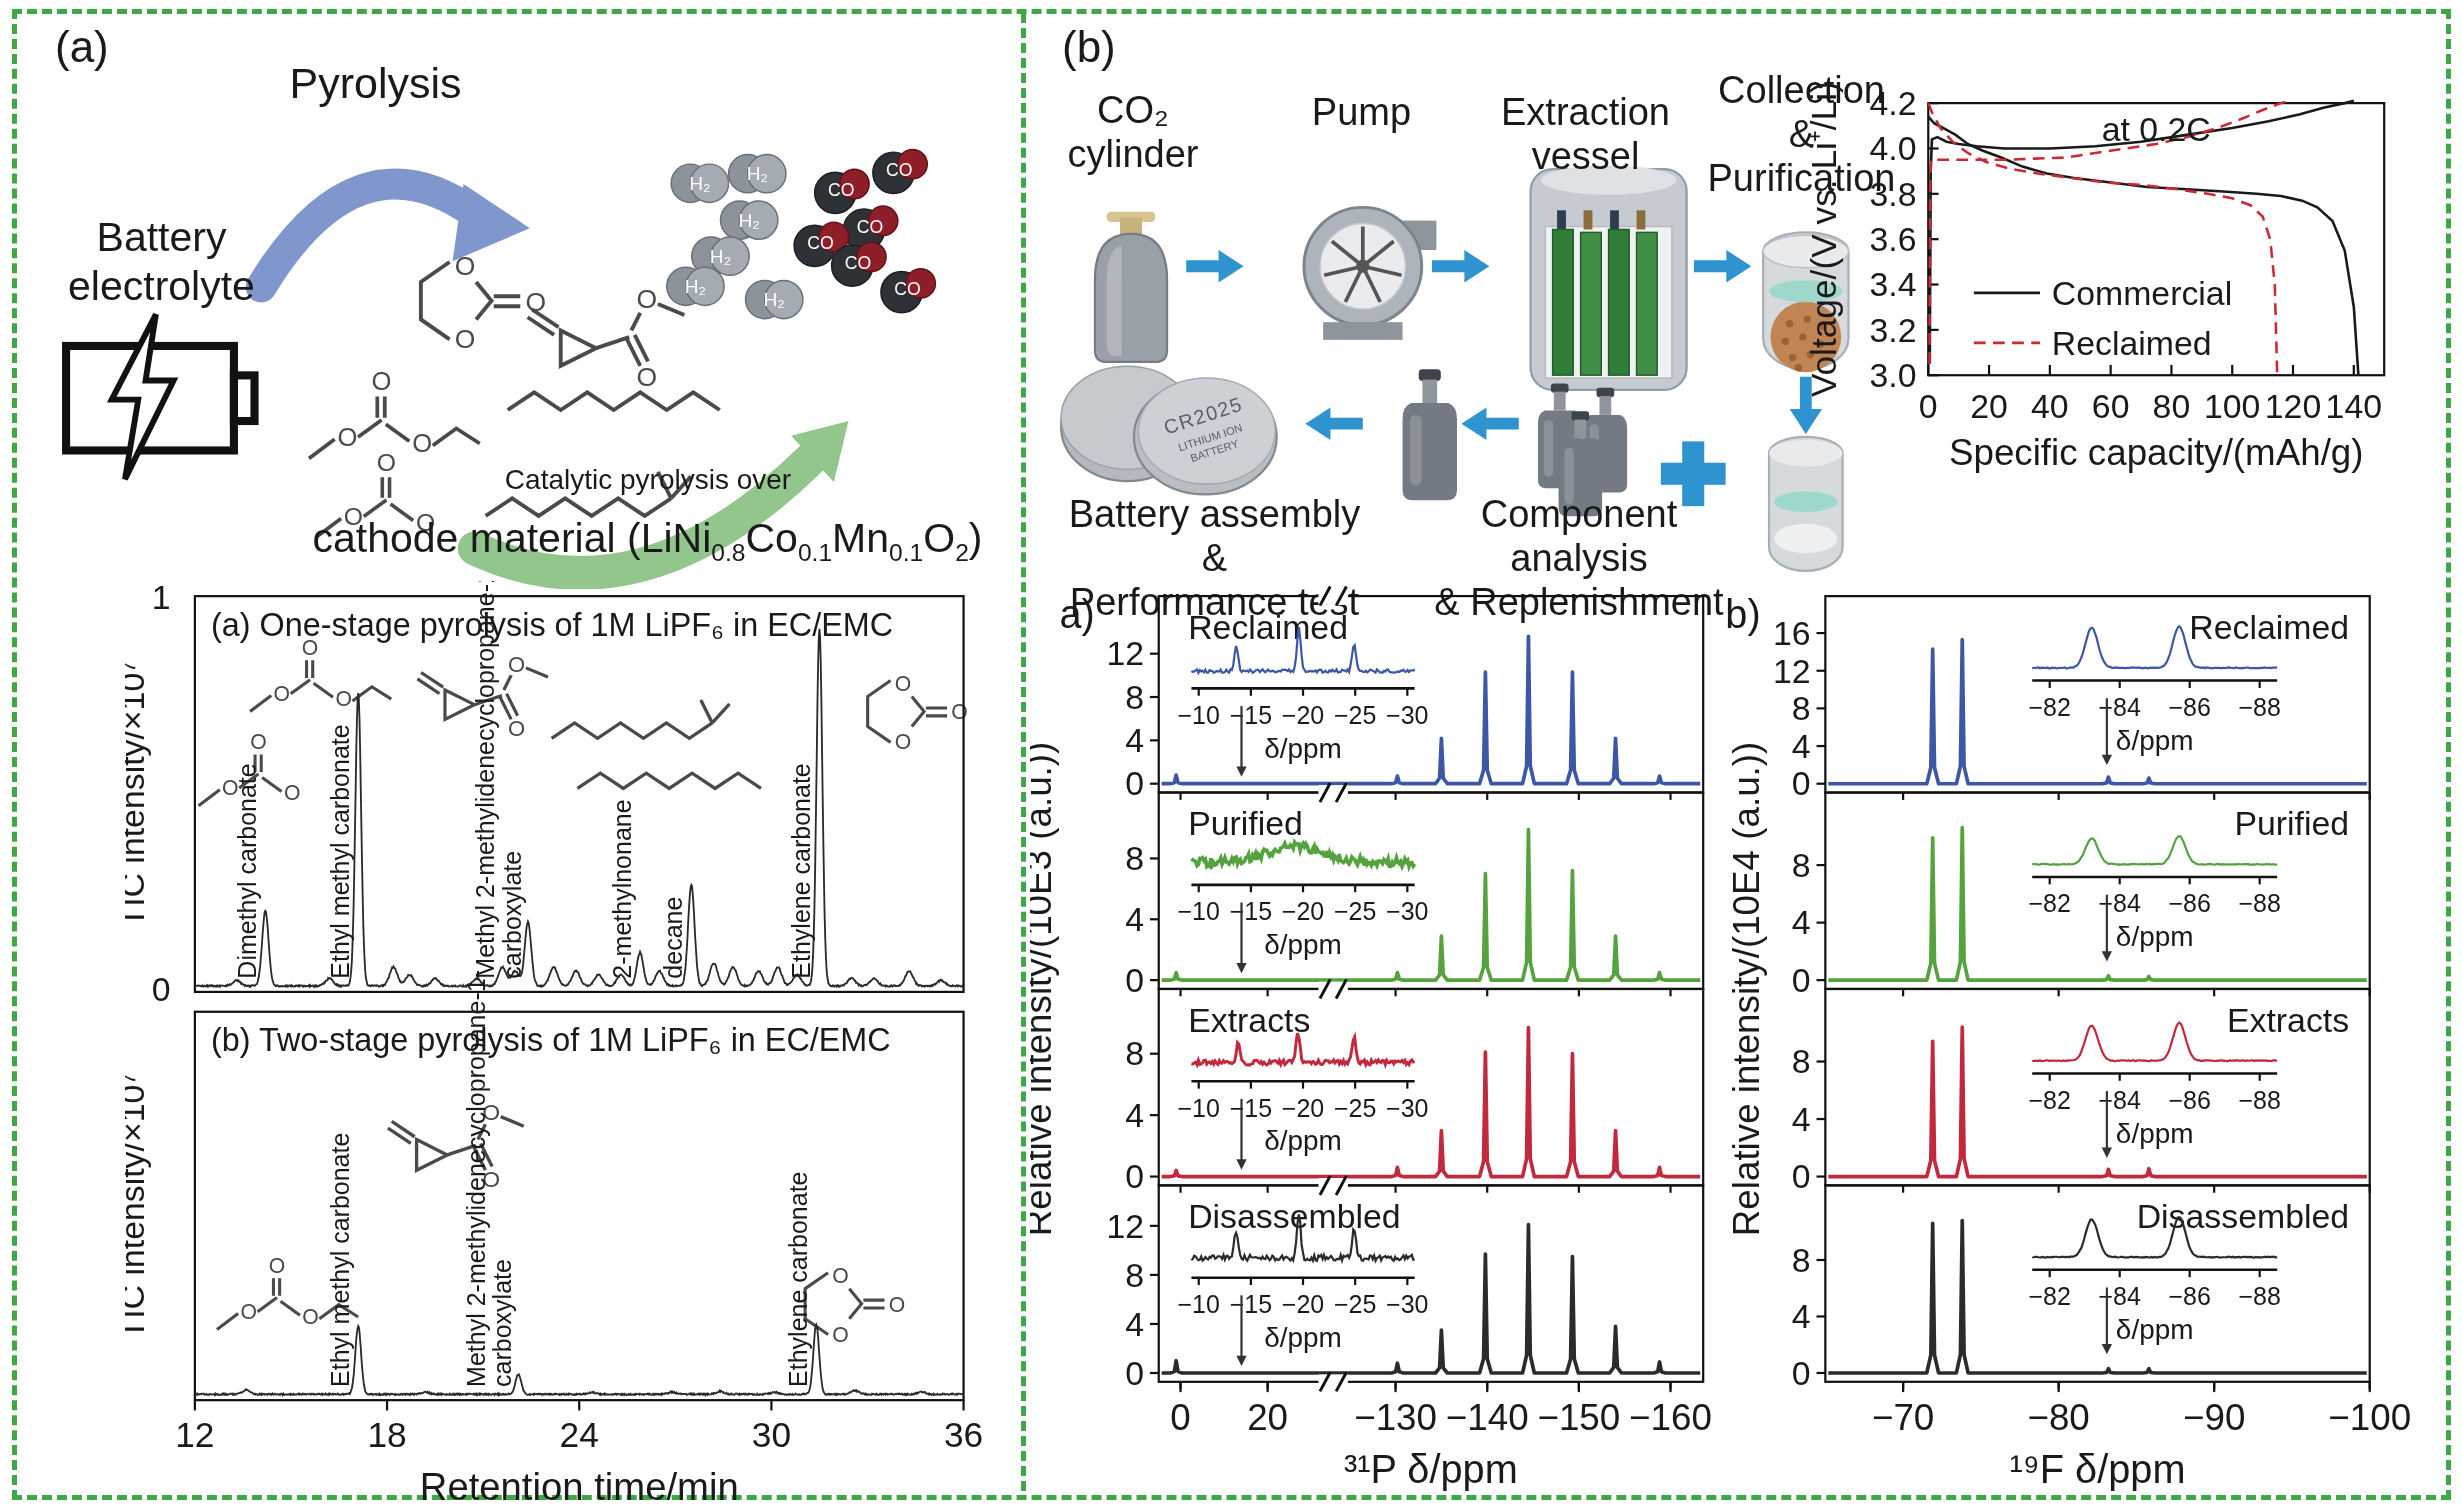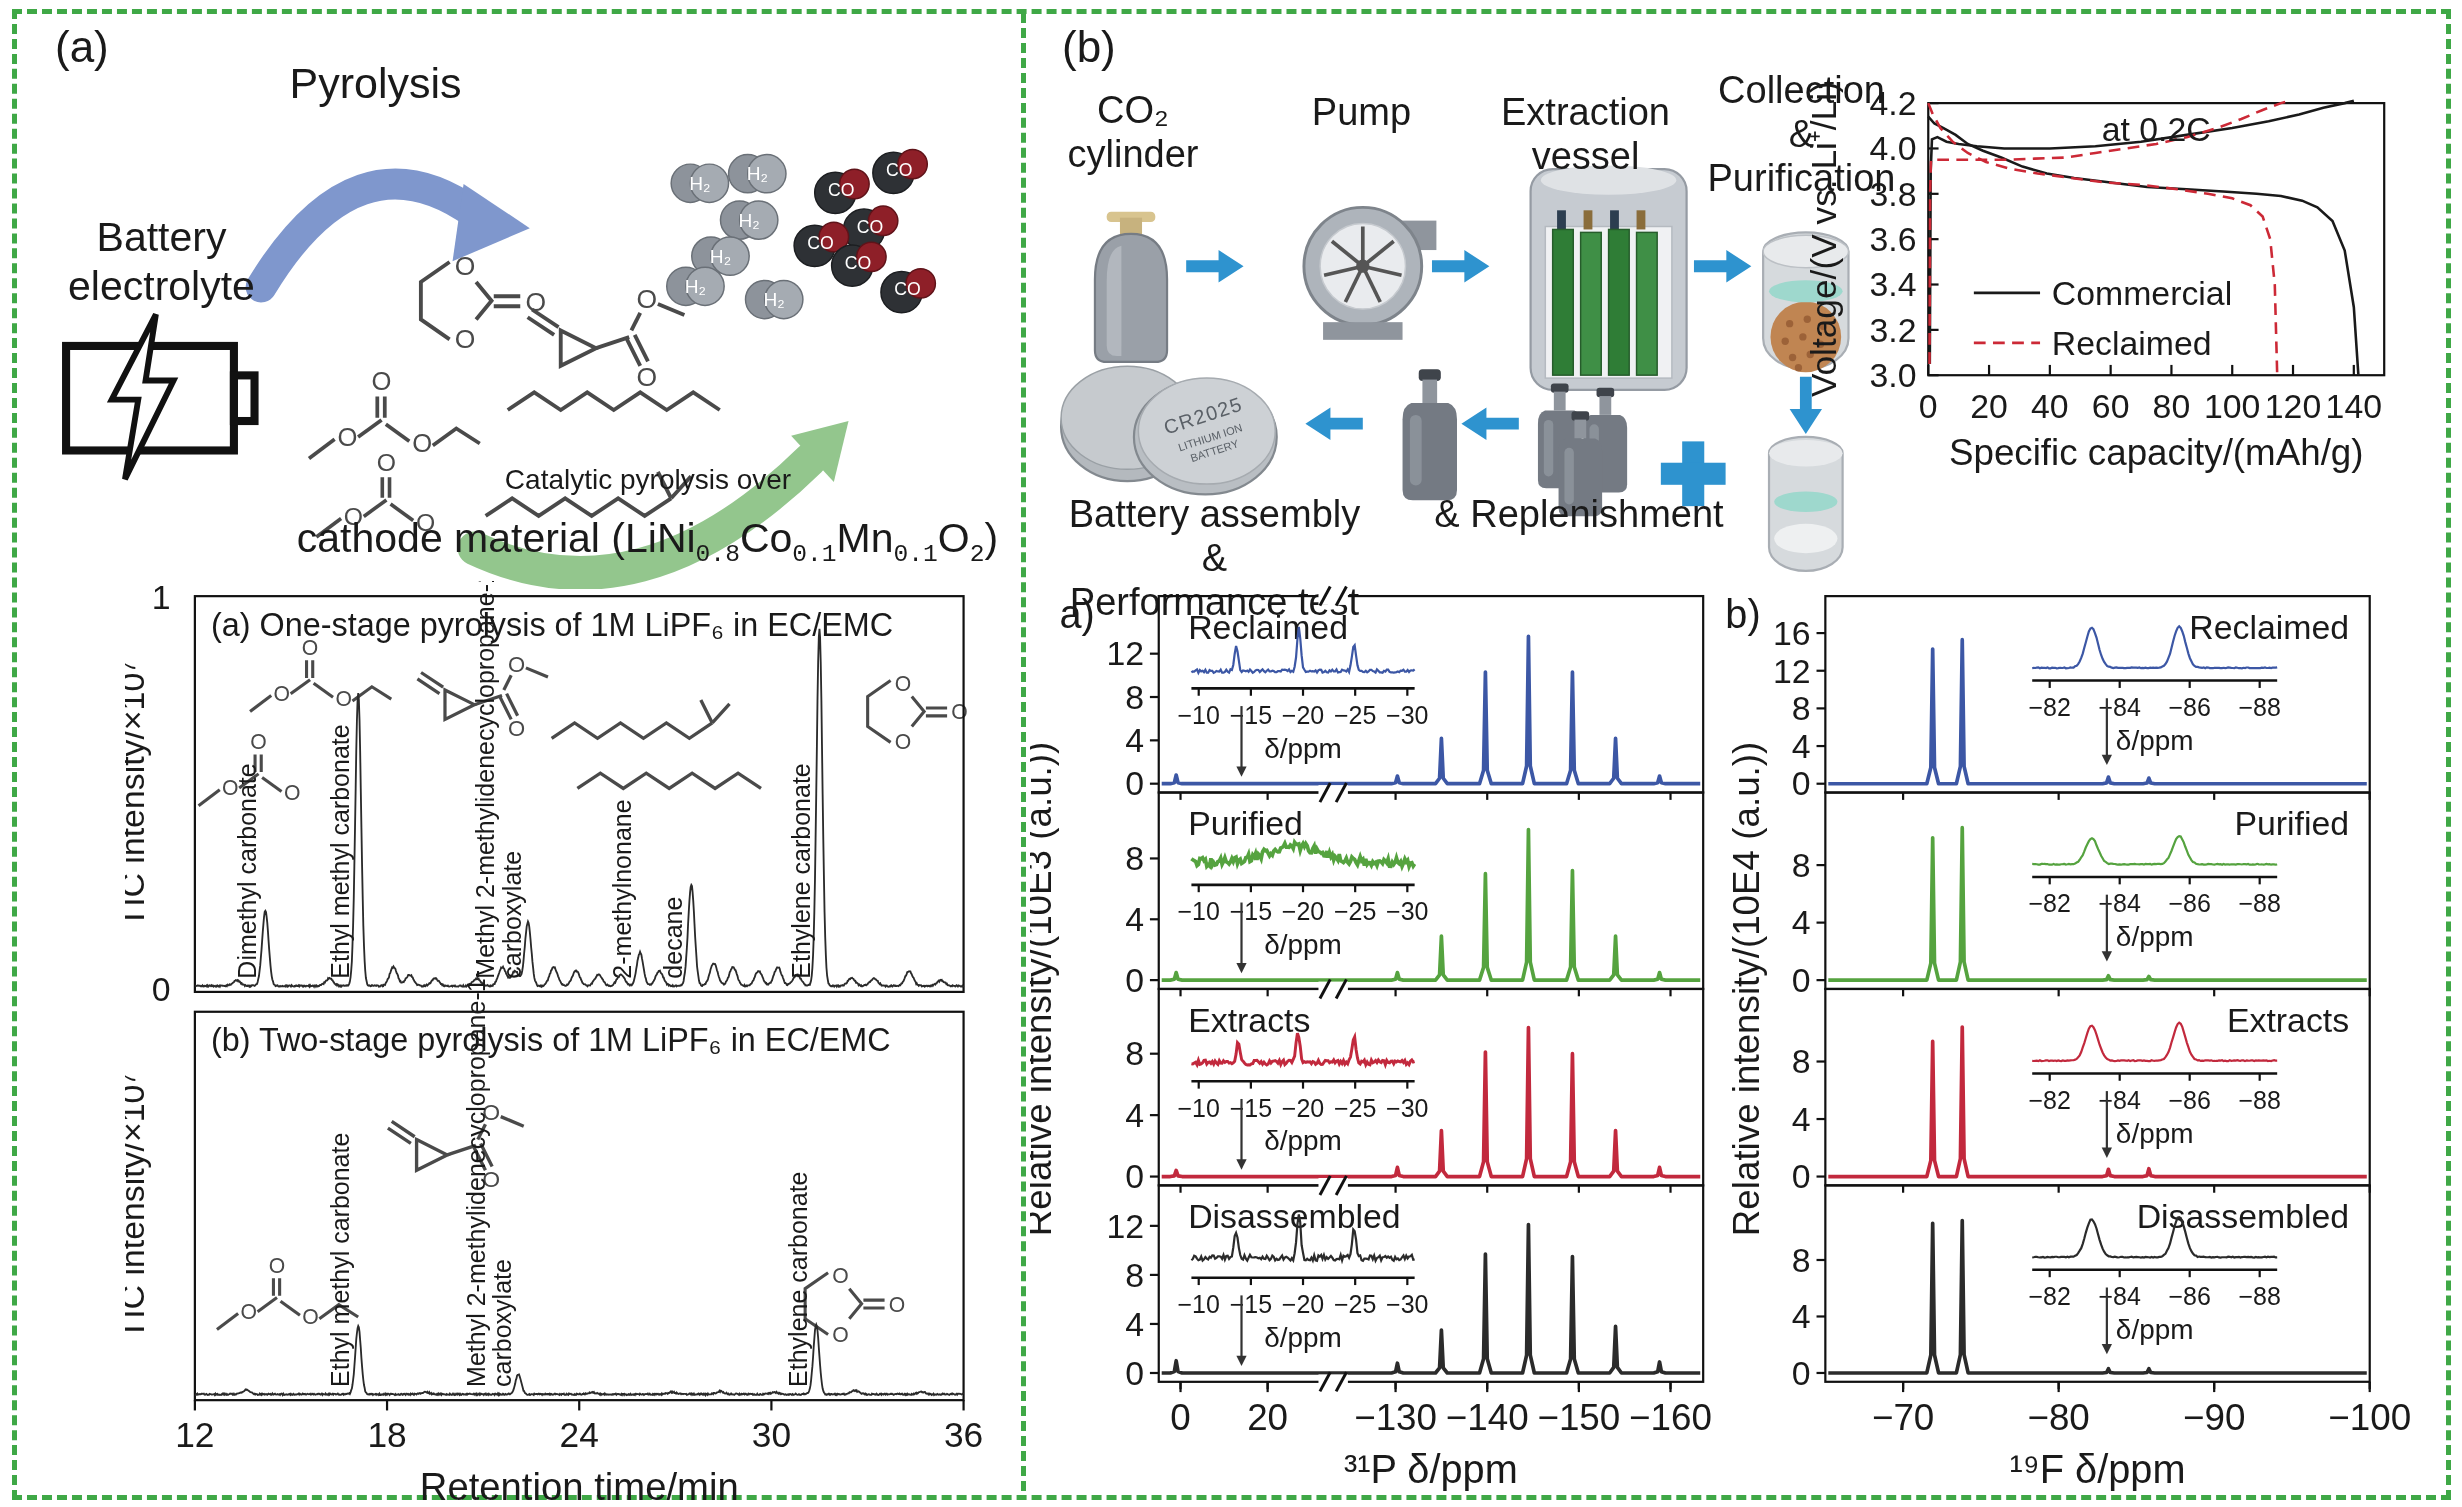--- a/index.html
+++ b/index.html
@@ -2,21 +2,21 @@
 <html style="--green: #3fa846;font-size:11.8px"><head>
 <meta charset="utf-8">
 <style>
   html,body{margin:0;padding:0;background:#fff;}
   #fig{position:relative;width:2462px;height:1508px;font-family:"Liberation Sans",sans-serif;color:#1a1a1a;overflow:hidden;background:#fff;}
   .abs{position:absolute;}
   .frame{left:11.8px;top:8.8px;width:2429px;height:1481px;border:5.2px dashed var(--green,#3fa846);}
   .divider{left:1021px;top:13.2px;height:1478px;border-left:5.2px dashed var(--green,#3fa846);}
   .panel-letter{font-size:44px;}
   .flab{font-size:38px;text-align:center;line-height:44px;}
-  .sb{font-size:0.6em;vertical-align:-0.35em;font-family:Liberation Mono, monospace;}
+  .sb{font-size:0.6em;vertical-align:-0.35em;}
   svg text{font-family:"Liberation Sans",sans-serif;}
 </style>
 </head>
 <body>
 
 <div id="fig">
 
   <svg width="0" height="0" style="position:absolute">
     <defs>
       <g id="m-emc" stroke="#4a4a4a" stroke-width="3.5" fill="none">
@@ -276,20 +276,21 @@
   <div class="abs flab" style="left:1706px;top:68px;width:191px">
     <div>Collection &amp;</div>
     <div>Purification</div>
   </div>
   <div class="abs flab" style="left:1453px;top:90px;width:265px">Extraction vessel</div>
   <div class="abs flab" style="left:1060px;top:492px;width:309px">
     <div>Battery assembly &amp;</div>
     <div>Performance test</div>
   </div>
   <div class="abs flab" style="left:1417px;top:492px;width:324px">
+    <div>Component analysis</div>
     <div>&amp; Replenishment</div>
   </div>
 
   <svg id="volt" class="abs" style="left:1803px;top:59px" width="655" height="478" viewBox="0 0 890 650">
       <rect x="170" y="60" width="620" height="370" fill="none" stroke="#111" stroke-width="3"></rect>
       <line x1="170" y1="430" x2="184" y2="430" stroke="#111" stroke-width="3"></line>
       <text x="154" y="446" font-size="46" text-anchor="end" fill="#1a1a1a">3.0</text>
       <line x1="170" y1="368.33333333333326" x2="184" y2="368.33333333333326" stroke="#111" stroke-width="3"></line>
       <text x="154" y="384.33333333333326" font-size="46" text-anchor="end" fill="#1a1a1a">3.2</text>
       <line x1="170" y1="306.6666666666667" x2="184" y2="306.6666666666667" stroke="#111" stroke-width="3"></line>

